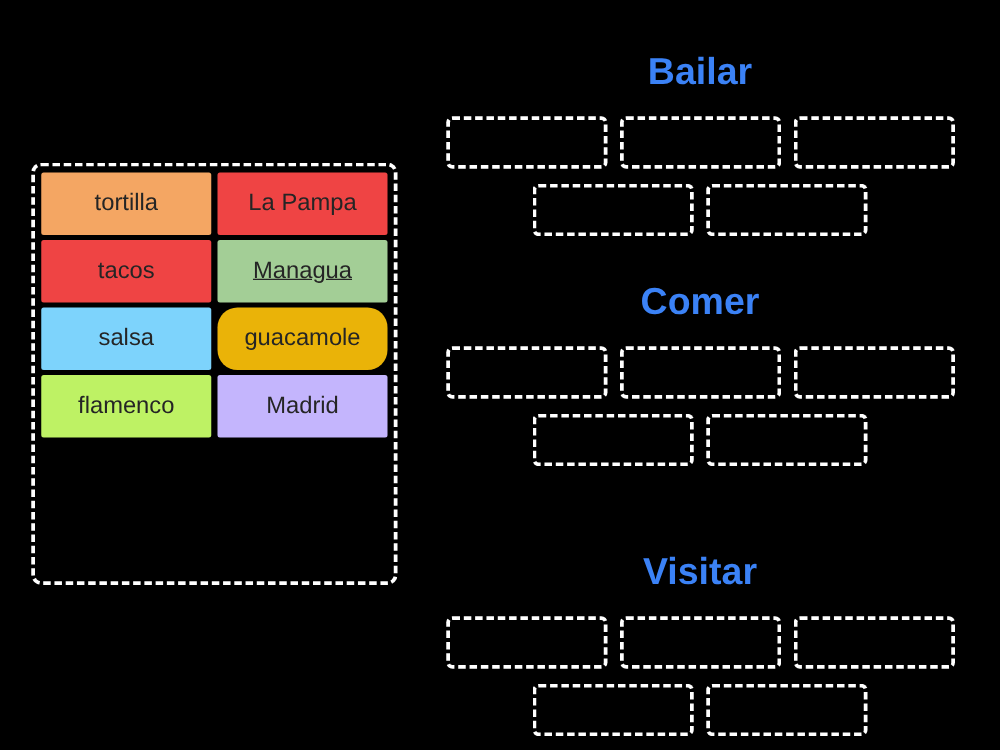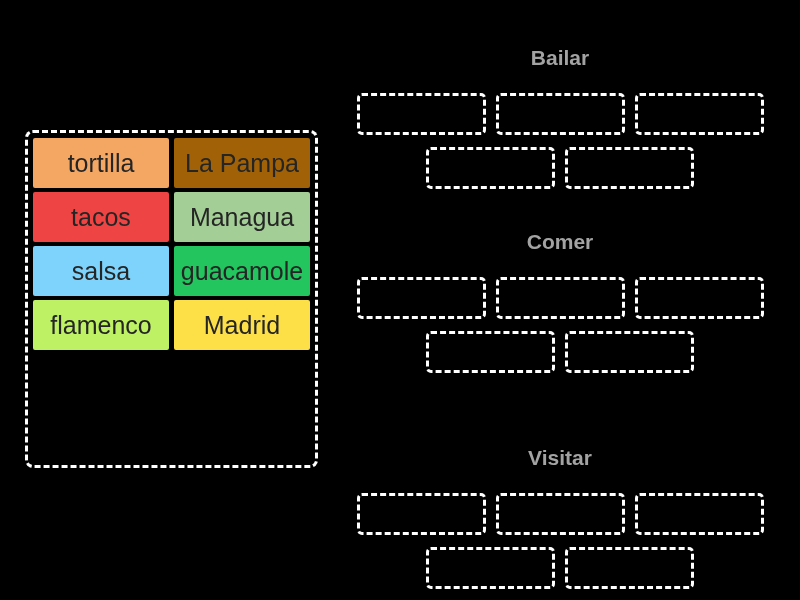--- a/index.html
+++ b/index.html
@@ -22,41 +22,41 @@
     display: grid;
     grid-template-columns: 1fr 1fr;
     grid-auto-rows: 50px;
     gap: 4px 5px;
   }
   .tile {
     display: flex;
     align-items: center;
     justify-content: center;
     text-align: center;
-    font-size: 25px;
+    font-size: 19px;
     line-height: 1.15;
     color: #252525;
     border-radius: 2px;
     padding: 2px 6px;
     cursor: grab;
     user-select: none;
   }
 
   
   .group {
     position: absolute;
     left: 350px;
     width: 420px;
     display: flex;
     flex-direction: column;
     align-items: center;
   }
   .group-title {
-    color: #a3a3a3;
-    font-size: 21px;
+    color: #3b82f6;
+    font-size: 30px;
     font-weight: 700;
     line-height: 36px;
     margin-bottom: 17px;
     text-align: center;
   }
   .slot-row {
     display: flex;
     justify-content: center;
     gap: 10px;
     margin-bottom: 12px;
@@ -70,27 +70,27 @@
   }
   .group-bailar  { top: 40px; }
   .group-comer   { top: 224px; }
   .group-visitar { top: 408px; margin-top: 32px; }
 </style>
 </head>
 <body>
 
 <div class="word-bank">
   <div class="tile" style="background: rgb(244, 166, 99);">tortilla</div>
-  <div class="tile" style="background: #a16207;">La Pampa</div>
+  <div class="tile" style="background: #ef4444;">La Pampa</div>
   <div class="tile" style="background: #ef4444;">tacos</div>
-  <div class="tile" style="background: rgb(163, 206, 150);">Managua</div>
+  <div class="tile" style="background: rgb(163, 206, 150); text-decoration: underline;">Managua</div>
   <div class="tile" style="background: #7dd3fc;">salsa</div>
-  <div class="tile" style="background: #22c55e;">guacamole</div>
+  <div class="tile" style="background: #eab308; border-radius: 16px;">guacamole</div>
   <div class="tile" style="background: #bef264;">flamenco</div>
-  <div class="tile" style="background: #fde047;">Madrid</div>
+  <div class="tile" style="background: #c4b5fd;">Madrid</div>
 </div>
 
 <section class="group group-bailar">
   <h2 class="group-title">Bailar</h2>
   <div class="slot-row">
     <div class="slot"></div>
     <div class="slot"></div>
     <div class="slot"></div>
   </div>
   <div class="slot-row">

